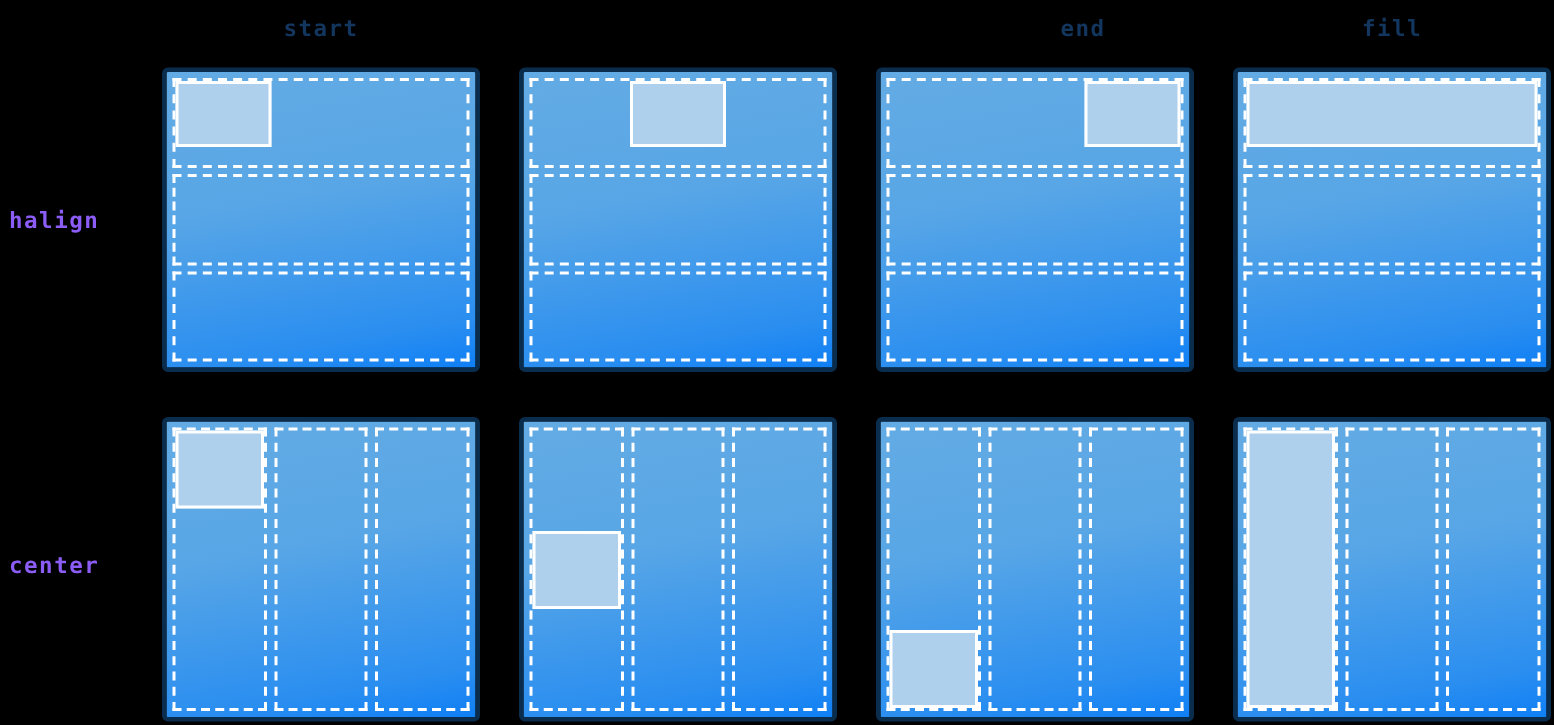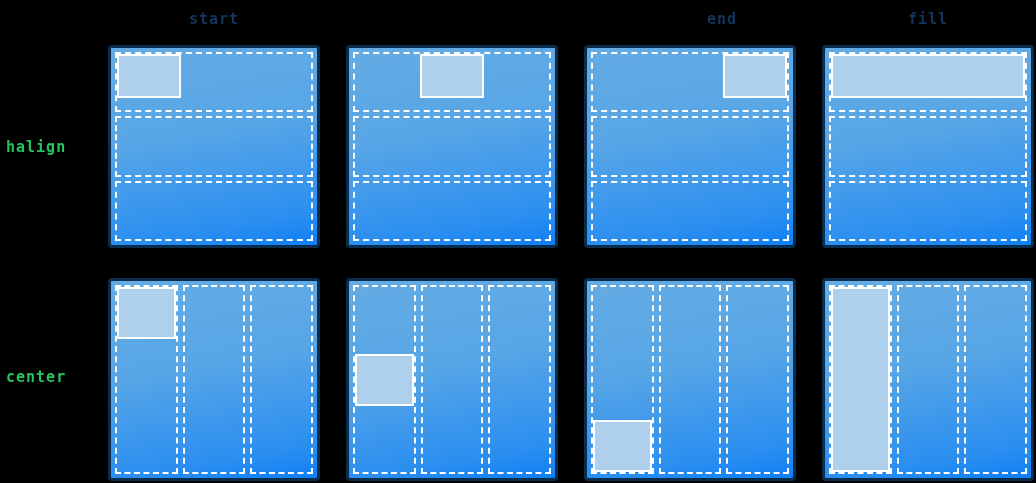--- a/index.html
+++ b/index.html
@@ -35,21 +35,21 @@
     font-family: "DejaVu Sans Mono", "Liberation Mono", monospace;
   }
 
   
   .row-label {
     position: absolute;
     left: 0;
     width: 100px;
     text-align: left;
     padding-left: 6px;
-    color: #22c55e;
+    color: #8b5cf6;
     font-size: 15px;
     font-weight: bold;
     letter-spacing: 1px;
     font-family: "DejaVu Sans Mono", "Liberation Mono", monospace;
     box-sizing: border-box;
   }
 
   
   .demo {
     position: absolute;

